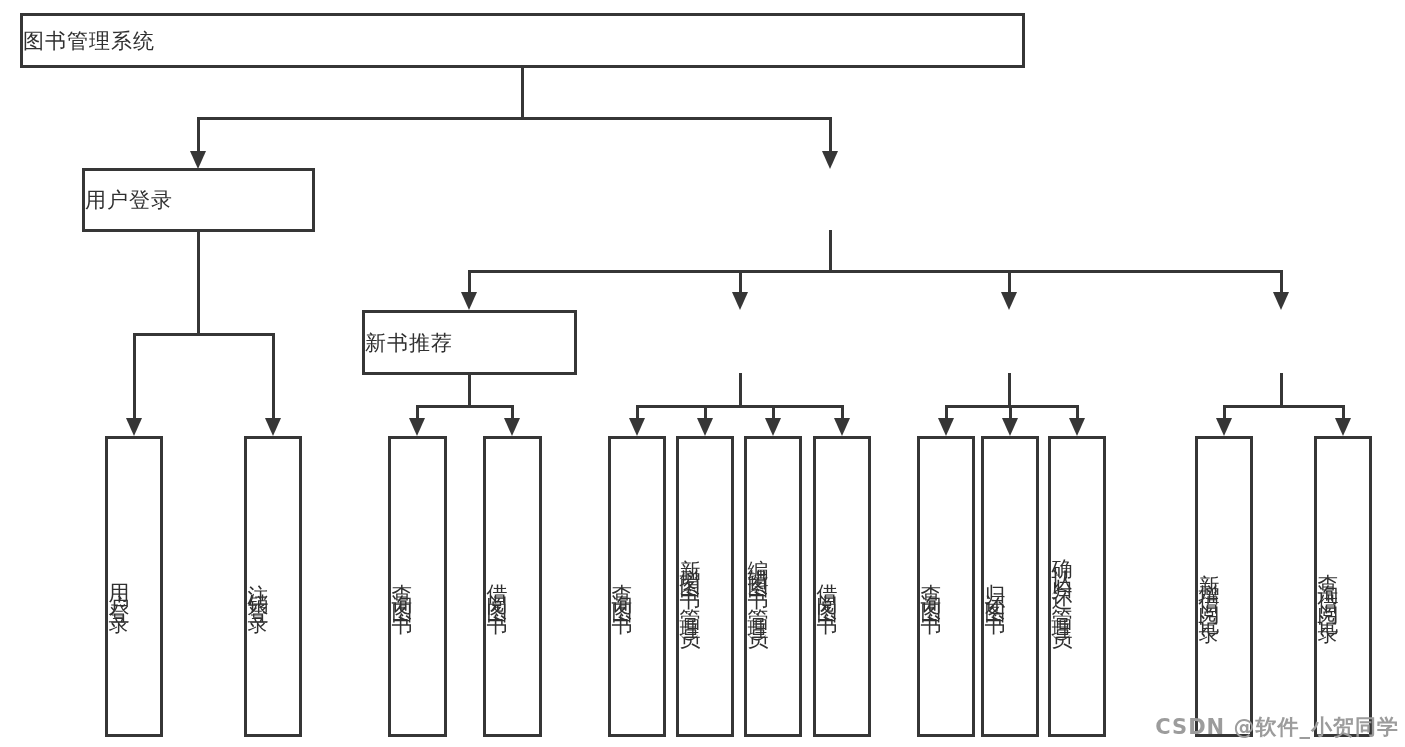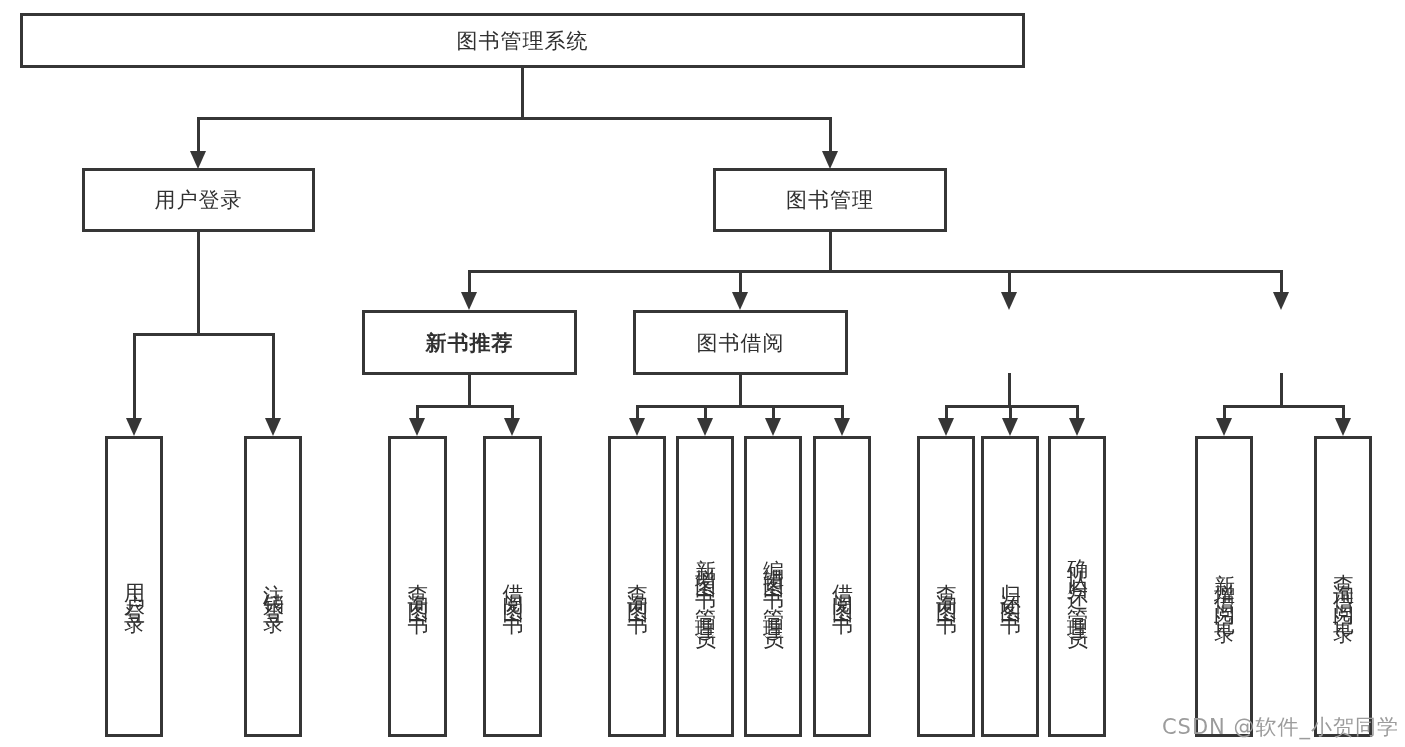--- a/index.html
+++ b/index.html
@@ -19,21 +19,21 @@
     color: var(--text);
     overflow: hidden;
   }
   
   .box {
     position: absolute;
     border: 3px solid var(--line);
     background: var(--background);
     display: flex;
     align-items: center;
-    justify-content: center;
+    justify-content: flex-start;
   }
   .h-box { font-size: 21px; letter-spacing: 1px; }
   .v-box span {
     writing-mode: vertical-rl;
     text-orientation: mixed;
     font-size: 21px;
     letter-spacing: 10px;
     line-height: 1;
     white-space: nowrap;
   }
@@ -47,20 +47,21 @@
     border-top: 18px solid var(--line);
   }
   #watermark {
     position: absolute;
     right: 6px;
     bottom: 6px;
     font-size: 21px;
     color: var(--watermark);
     letter-spacing: 1px;
     white-space: nowrap;
+    font-weight: bold;
   }
 </style>
 </head>
 <body>
 
 <div id="canvas">
 
   <div class="box h-box" style="left:20px; top:13px; width:1005px; height:55px;">
     <span>图书管理系统</span>
   </div>
@@ -68,47 +69,41 @@
   <div class="v" style="left:521px; top:66px; height:53px;"></div>
   <div class="h" style="left:197px; top:117px; width:635px;"></div>
   <div class="v" style="left:197px; top:117px; height:36px;"></div>
   <div class="ah" style="left:190px; top:151px;"></div>
   <div class="v" style="left:829px; top:117px; height:36px;"></div>
   <div class="ah" style="left:822px; top:151px;"></div>
 
   <div class="box h-box" style="left:82px; top:168px; width:233px; height:64px;">
     <span>用户登录</span>
   </div>
-  <div class="box h-box" style="left:713px; top:168px; width:234px; height:64px;">
-    <span>图书管理</span>
-  </div>
 
   <div class="v" style="left:197px; top:230px; height:105px;"></div>
   <div class="h" style="left:133px; top:333px; width:142px;"></div>
   <div class="v" style="left:133px; top:333px; height:86px;"></div>
   <div class="ah" style="left:126px; top:418px;"></div>
   <div class="v" style="left:272px; top:333px; height:86px;"></div>
   <div class="ah" style="left:265px; top:418px;"></div>
 
   <div class="v" style="left:829px; top:230px; height:42px;"></div>
   <div class="h" style="left:468px; top:270px; width:815px;"></div>
   <div class="v" style="left:468px; top:270px; height:24px;"></div>
   <div class="ah" style="left:461px; top:292px;"></div>
   <div class="v" style="left:739px; top:270px; height:24px;"></div>
   <div class="ah" style="left:732px; top:292px;"></div>
   <div class="v" style="left:1008px; top:270px; height:24px;"></div>
   <div class="ah" style="left:1001px; top:292px;"></div>
   <div class="v" style="left:1280px; top:270px; height:24px;"></div>
   <div class="ah" style="left:1273px; top:292px;"></div>
 
-  <div class="box h-box" style="left:362px; top:310px; width:215px; height:65px;font-weight:bold;">
+  <div class="box h-box" style="left:362px; top:310px; width:215px; height:65px;">
     <span>新书推荐</span>
-  </div>
-  <div class="box h-box" style="left:633px; top:310px; width:215px; height:65px;">
-    <span>图书借阅</span>
   </div>
 
   <div class="v" style="left:468px; top:373px; height:34px;"></div>
   <div class="h" style="left:416px; top:405px; width:98px;"></div>
   <div class="v" style="left:416px; top:405px; height:15px;"></div>
   <div class="ah" style="left:409px; top:418px;"></div>
   <div class="v" style="left:511px; top:405px; height:15px;"></div>
   <div class="ah" style="left:504px; top:418px;"></div>
 
   <div class="v" style="left:739px; top:373px; height:34px;"></div>

